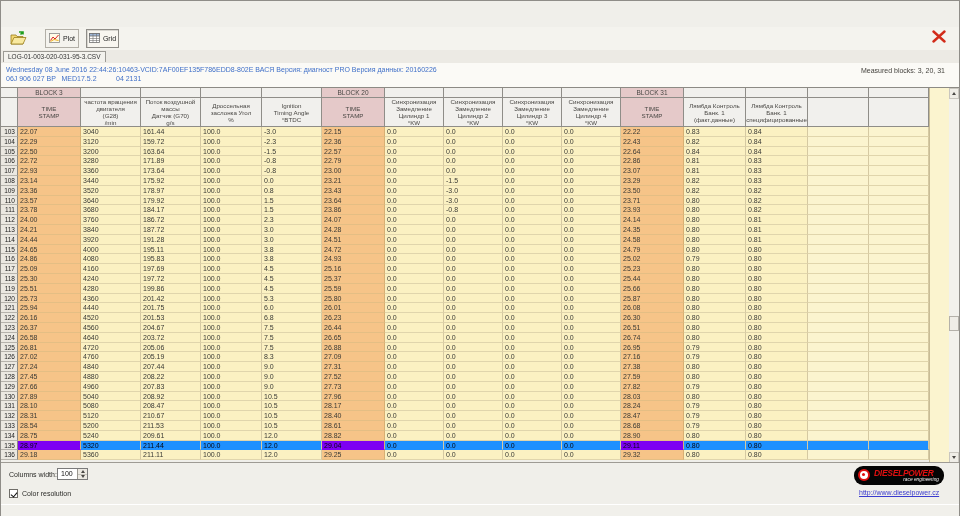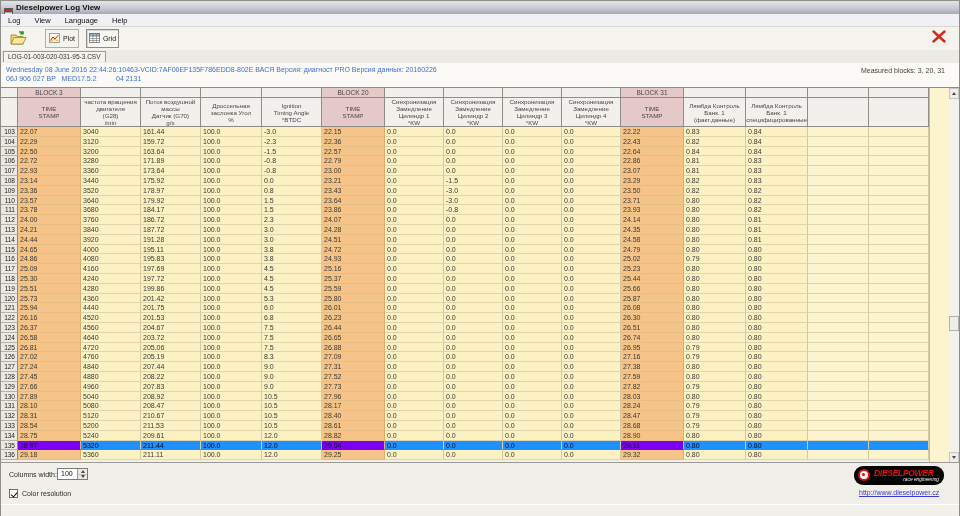--- a/index.html
+++ b/index.html
@@ -109,37 +109,21 @@
 
   
   .statusbar{position:absolute;left:1px;top:504px;right:1px;height:11px;background:#f1f0eb;
     border-top:1px solid #ffffff;}
 </style>
 </head>
 <body>
 
 <div class="win">
 
-  <div class="titlebar">
-    <span class="appicon">
-      <svg width="9" height="9">
-          <rect x="0" y="0" width="9" height="9" fill="#5a5a66"></rect>
-          <rect x="1" y="1" width="7" height="2.5" fill="#c03020"></rect>
-          <rect x="1" y="4.5" width="7" height="3.5" fill="#e8e8ee"></rect>
-        </svg>
-    </span>
-    <span class="t">Dieselpower Log View</span>
-  </div>
-
-  <div class="menubar">
-    <span class="mi">Log</span>
-    <span class="mi">View</span>
-    <span class="mi">Language</span>
-    <span class="mi">Help</span>
-  </div>
+
 
   <div class="toolbar">
     <button class="tbtn open">
       <span>
         <svg width="17" height="14" viewBox="0 0 17 14">
           <path d="M1 4 L6 4 L7 5.5 L13 5.5 L13 13 L1 13 Z" fill="#f3d873" stroke="#9a7d1c" stroke-width="0.8"></path>
           <path d="M1 13 L4 6.5 L16 6.5 L13 13 Z" fill="#f8e9a0" stroke="#9a7d1c" stroke-width="0.8"></path>
           <path d="M9 1 L13 1 L13 3.5 M13 1 L10.5 3.5" stroke="#1f9e1f" stroke-width="1.6" fill="none"></path>
         </svg>
       </span>

